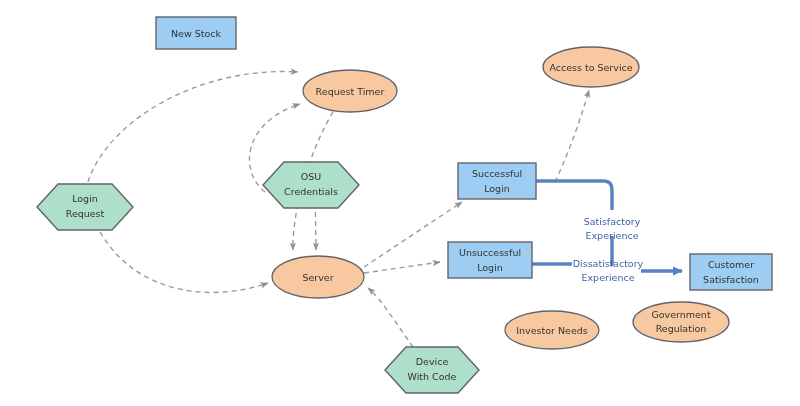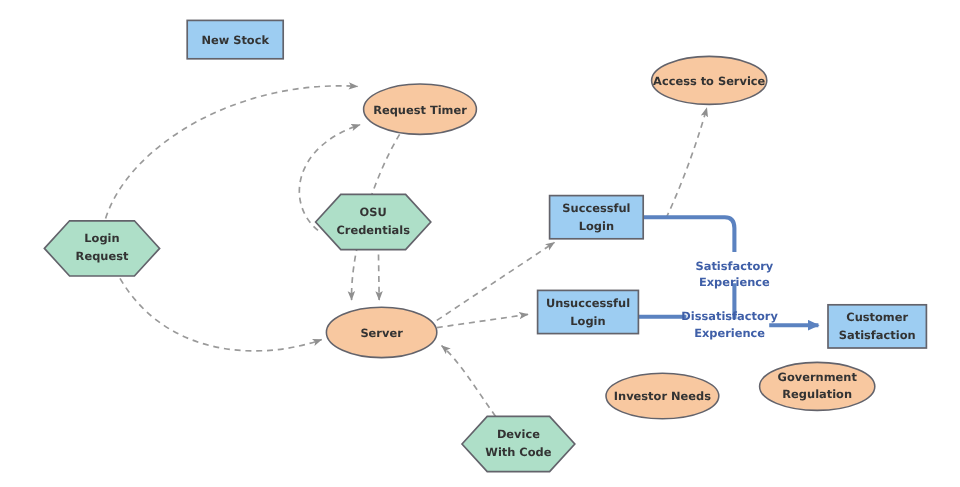--- a/index.html
+++ b/index.html
@@ -11,21 +11,20 @@
     width: 800px;
     height: 406px;
     font-family: "DejaVu Sans", sans-serif;
     overflow: hidden;
   }
   #diagram-canvas {
     position: relative;
     width: 800px;
     height: 406px;
     background: #ffffff;
-    font-weight: bold;
   }
   svg.layer {
     position: absolute;
     left: 0;
     top: 0;
     width: 800px;
     height: 406px;
   }
   .node-label {
     font-family: "DejaVu Sans", sans-serif;

